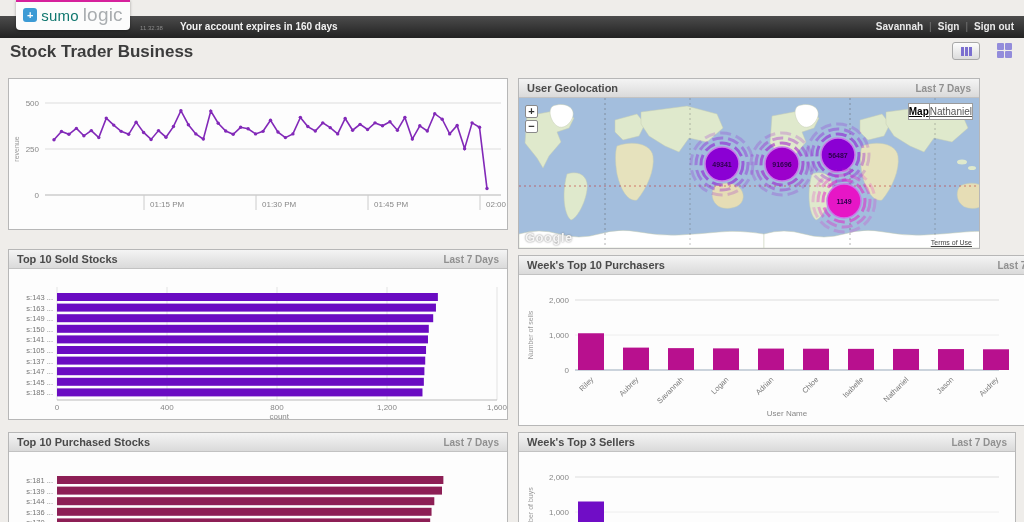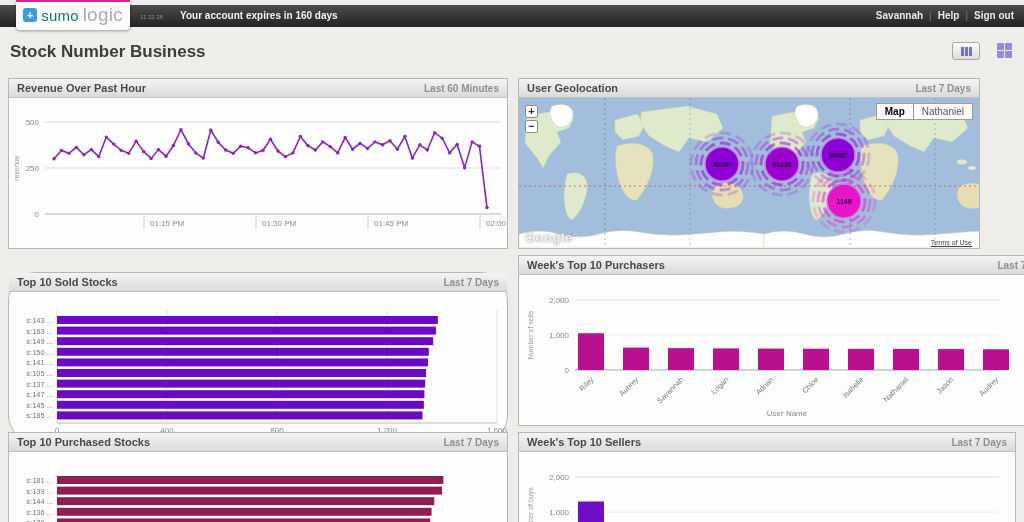--- a/index.html
+++ b/index.html
@@ -1,19 +1,19 @@
 <!DOCTYPE html>
 <html><head>
 <meta charset="utf-8">
 <style>
   * { margin:0; padding:0; box-sizing:border-box; }
   html,body { width:1024px; height:522px; overflow:hidden; background:#efedea;
     font-family:"Liberation Sans", sans-serif; }
   
-  .topbar { position:absolute; left:0; top:5px; width:1024px; height:22px;
+  .topbar { position:absolute; left:0; top:16px; width:1024px; height:22px;
     background:linear-gradient(#4c4c4c,#222); z-index:20;padding-left:34px; }
   .logo-tab { position:absolute; left:16px; top:0; width:114px; height:30px;
     background:#fcfcfc; border-radius:0 0 4px 4px; box-shadow:0 1px 3px rgba(0,0,0,.35);
     display:flex; align-items:center; justify-content:center; gap:4px; z-index:30; cursor:pointer; }
   .logo-tab::before { content:""; position:absolute; left:0; top:0; width:100%; height:2px; background:#d6219c; }
   .logo-plus { width:14px; height:14px; background:#3d9bd5; border-radius:3px; color:#fff;
     font-size:11px; font-weight:bold; line-height:14px; text-align:center; }
   .logo-sumo { color:#0f766e; font-size:15px; letter-spacing:.2px; }
   .logo-logic { color:#a9adb0; font-size:19px; letter-spacing:.2px; }
   .video-ts { position:absolute; left:140px; top:9px; font-size:6px; color:#8a8a8a; }
@@ -43,64 +43,60 @@
   .panel-body { position:relative; width:100%; height:150px; overflow:hidden; }
   .axis { font-size:8px; fill:#888; }
   .axis-sm { font-size:7px; fill:#999; }
   .cat { font-size:7.5px; fill:#777; }
   
   .map-zoom { position:absolute; left:6px; top:7px; z-index:5; }
   .map-zoom div { width:13px; height:13px; background:#fff; border:1px solid #8a8a8a;
     color:#333; font-size:11px; line-height:11px; text-align:center; font-weight:bold;
     cursor:pointer; margin-bottom:2px; border-radius:2px; }
   .map-type { position:absolute; right:6px; top:5px; z-index:5; display:flex; font-size:10px; }
-  .map-type div { padding:2px 8px; border:1px solid #9b9b9b; background:#fff; cursor:pointer; }
+  .map-type div { padding:2px 0; border:1px solid #9b9b9b; background:#fff; cursor:pointer;text-decoration:underline; }
   .map-type .sel { font-weight:bold; color:#000; }
   .map-type .unsel { color:#555; border-left:none; }
   .map-google { position:absolute; left:6px; bottom:3px; z-index:5; font-size:13px; font-weight:bold;
     color:#f5f5f5; text-shadow:0 0 2px #777; letter-spacing:.5px; cursor:pointer;margin-top:44px; }
   .map-terms { position:absolute; right:5px; bottom:2px; z-index:5; font-size:7px; color:#444;
     text-decoration:underline; cursor:pointer; background:rgba(255,255,255,.6); padding:0 2px; }
 </style>
 </head>
 <body>
 
 <div class="topbar">
   <span class="video-ts">11.32.38</span>
   <span class="account-note">Your account expires in 160 days</span>
   <span class="topbar-links">
-    <a>Savannah</a><span class="topbar-sep">|</span><a>Help</a><span class="topbar-sep">|</span><a>Sign out</a>
+    <a>Savannah</a><span class="topbar-sep">|</span><a>Sign</a><span class="topbar-sep">|</span><a>Sign out</a>
   </span>
 </div>
 <div class="logo-tab">
   <span class="logo-plus">+</span>
   <span class="logo-sumo">sumo</span>
     <span class="logo-logic">logic</span>
 </div>
 
 <div class="page-header">
-  <div class="page-title">Stock Number Business</div>
+  <div class="page-title">Stock Trader Business</div>
   <div class="layout-btn" title="">
     <i></i>
       <i></i>
       <i></i>
   </div>
   <div class="grid-btn">
     <i></i>
       <i></i>
       <i></i>
       <i></i>
   </div>
 </div>
 
 <div class="panel" style="left:8px; top:78px; width:500px;">
-  <div class="panel-head">
-    <span class="panel-title">Revenue Over Past Hour</span>
-    <span class="panel-range">Last 60 Minutes</span>
-  </div>
   <div class="panel-body" id="chart-revenue"><svg width="500" height="150" viewBox="0 0 500 150">
         <line x1="36" y1="116" x2="492" y2="116" stroke="#b5b5b5"></line>
         <text x="30" y="119" text-anchor="end" class="axis">0</text>
         <line x1="36" y1="70" x2="492" y2="70" stroke="#ddd"></line>
         <text x="30" y="73" text-anchor="end" class="axis">250</text>
         <line x1="36" y1="24" x2="492" y2="24" stroke="#ddd"></line>
         <text x="30" y="27" text-anchor="end" class="axis">500</text>
         <text x="10" y="70" class="axis-sm" transform="rotate(-90 10 70)" text-anchor="middle">revenue</text>
         <line x1="135" y1="116" x2="135" y2="131" stroke="#ccc"></line>
         <text x="141" y="128" class="axis">01:15 PM</text>
@@ -274,21 +270,21 @@
     </div>
     <div class="map-type">
       <div class="sel">Map</div>
       <div class="unsel">Nathaniel</div>
     </div>
     <div class="map-google">Google</div>
     <div class="map-terms">Terms of Use</div>
   </div>
 </div>
 
-<div class="panel" style="left:8px; top:272px; width:500px;border-radius:28px;">
+<div class="panel" style="left:8px; top:249px; width:500px;">
   <div class="panel-head">
     <span class="panel-title">Top 10 Sold Stocks</span>
     <span class="panel-range">Last 7 Days</span>
   </div>
   <div class="panel-body" id="chart-sold"><svg width="500" height="150" viewBox="0 0 500 150">
         <line x1="48" y1="18" x2="48" y2="131" stroke="#e3e3e3"></line>
         <text x="48" y="141" text-anchor="middle" class="axis">0</text>
         <line x1="158" y1="18" x2="158" y2="131" stroke="#e3e3e3"></line>
         <text x="158" y="141" text-anchor="middle" class="axis">400</text>
         <line x1="268" y1="18" x2="268" y2="131" stroke="#e3e3e3"></line>
@@ -376,21 +372,21 @@
         <rect x="48" y="66.4" width="373.175" height="8" fill="#8d1f55"></rect>
         <text x="44" y="73.4" text-anchor="end" class="cat">s:170 ...</text>
         <rect x="48" y="77" width="372.075" height="8" fill="#8d1f55"></rect>
         <text x="44" y="84" text-anchor="end" class="cat">s:179 ...</text>
         <line x1="48" y1="131" x2="488" y2="131" stroke="#bbb"></line>
       </svg></div>
 </div>
 
 <div class="panel" style="left:518px; top:432px; width:498px;">
   <div class="panel-head">
-    <span class="panel-title">Week's Top 10 Sellers</span>
+    <span class="panel-title">Week's Top 3 Sellers</span>
     <span class="panel-range">Last 7 Days</span>
   </div>
   <div class="panel-body" id="chart-sellers"><svg width="498" height="150" viewBox="0 0 498 150">
         <line x1="56" y1="60" x2="480" y2="60" stroke="#eee"></line>
         <text x="50" y="63" text-anchor="end" class="axis">1,000</text>
         <line x1="56" y1="25" x2="480" y2="25" stroke="#ddd"></line>
         <text x="50" y="28" text-anchor="end" class="axis">2,000</text>
         <line x1="56" y1="95" x2="480" y2="95" stroke="#9ab"></line>
         <rect x="59" y="49.49999999999999" width="26" height="45.50000000000001" fill="#700dc6"></rect>
         <rect x="104" y="72.075" width="26" height="22.924999999999997" fill="#700dc6"></rect>

